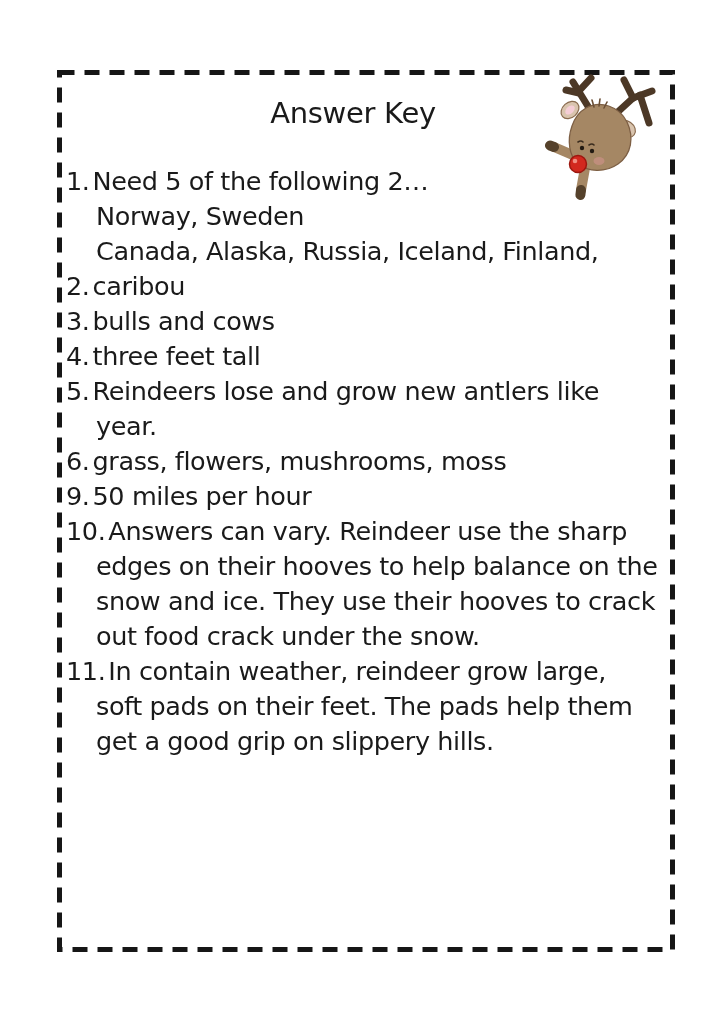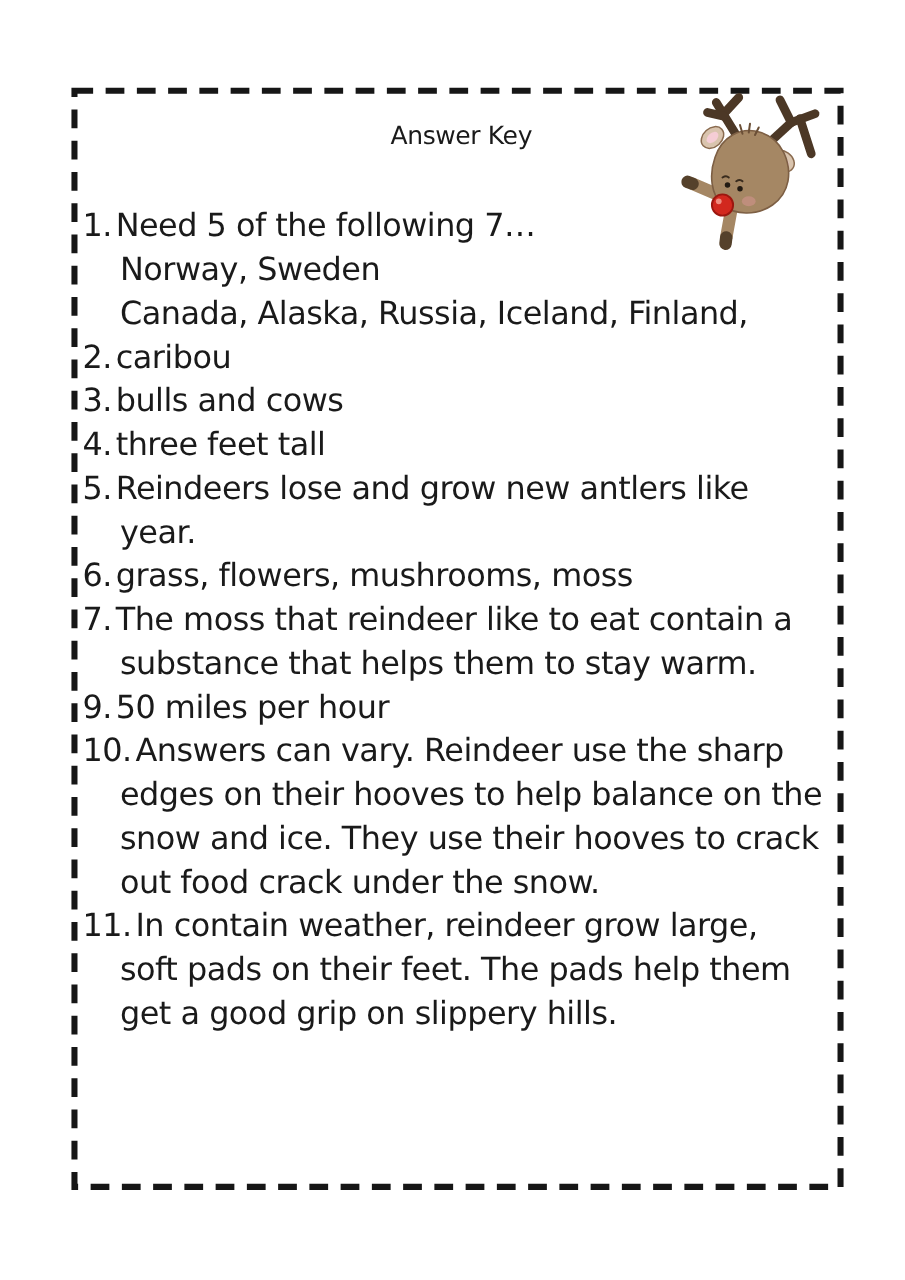--- a/index.html
+++ b/index.html
@@ -18,25 +18,25 @@
   }
   .border-svg {
     position: absolute;
     left: 57px;
     top: 70px;
     width: 618px;
     height: 882px;
   }
   .title {
     position: absolute;
-    left: 60px;
+    left: 44px;
     top: 96px;
     width: 618px;
     text-align: center;
-    font-size: 20px;
+    font-size: 29px;
     letter-spacing: -0.3px;
     white-space: nowrap;
   }
   .answers {
     position: absolute;
     left: 66px;
     top: 164px;
     width: 600px;
     font-size: 25.5px;
     line-height: 35px;
@@ -110,21 +110,21 @@
       <circle cx="37" cy="80" r="2.2" fill="#221a12"></circle>
       <circle cx="47" cy="83" r="2.2" fill="#221a12"></circle>
       <ellipse cx="54" cy="93" rx="5.5" ry="4" fill="#c89084" opacity="0.75"></ellipse>
       <circle cx="33" cy="96" r="8.5" fill="#d2281e" stroke="#9c170f" stroke-width="1.5"></circle>
       <circle cx="30" cy="93" r="2.3" fill="#ef8d80"></circle>
     </g>
   </svg>
 
   <div class="answers" id="answers">
   <div class="item">
-    <div class="line first"><span class="num">1.</span><span class="txt">Need 5 of the following 7…</span></div>
+    <div class="line first"><span class="num">1.</span><span class="txt">Need 5 of the following 2…</span></div>
   <div class="line cont">Norway, Sweden</div>
         <div class="line cont">Canada, Alaska, Russia, Iceland, Finland,</div>
       </div>
 
   <div class="item">
     <div class="line first"><span class="num">2.</span><span class="txt">caribou</span></div>
   </div>
 
   <div class="item">
     <div class="line first"><span class="num">3.</span><span class="txt">bulls and cows</span></div>
@@ -136,24 +136,20 @@
 
   <div class="item">
     <div class="line first"><span class="num">5.</span><span class="txt">Reindeers lose and grow new antlers like</span></div>
   <div class="line cont">year.</div>
       </div>
 
   <div class="item">
     <div class="line first"><span class="num">6.</span><span class="txt">grass, flowers, mushrooms, moss</span></div>
   </div>
 
-  <div class="item">
-    <div class="line first"><span class="num">7.</span><span class="txt">The moss that reindeer like to eat contain a</span></div>
-  <div class="line cont">substance that helps them to stay warm.</div>
-      </div>
 
 
   <div class="item">
     <div class="line first"><span class="num">9.</span><span class="txt">50 miles per hour</span></div>
   </div>
 
   <div class="item">
     <div class="line first"><span class="num">10.</span><span class="txt">Answers can vary. Reindeer use the sharp</span></div>
   <div class="line cont">edges on their hooves to help balance on the</div>
         <div class="line cont">snow and ice. They use their hooves to crack</div>

